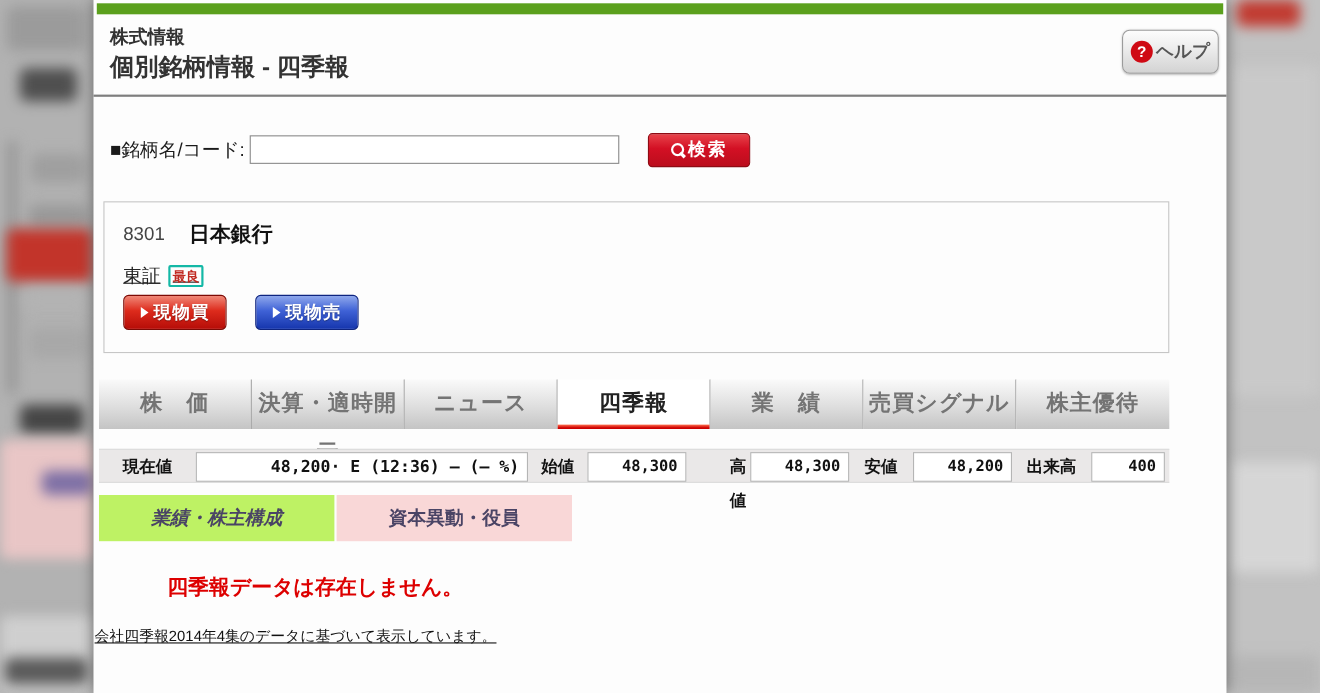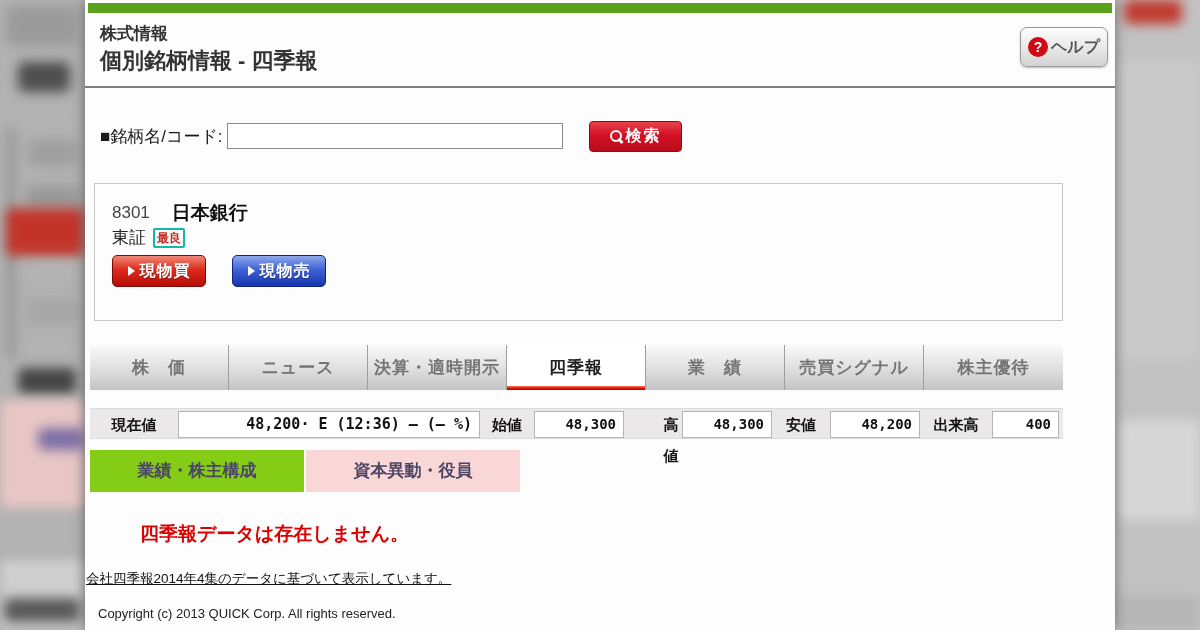--- a/index.html
+++ b/index.html
@@ -59,21 +59,21 @@
   .mag::after  { content:""; position:absolute; left:10px; top:9px; width:2.5px; height:6px; background:#fff; transform:rotate(-45deg); }
 
   
   .stock-box {
     position:absolute; left:9px; top:183px; width:969px; height:138px;
     border:1px solid #c6c6c6; background:#fdfdfd; padding:16px 0 0 17px;
   }
   .stock-line1 { display:flex; align-items:center; }
   .stock-code { font-size:17px; color:#444; }
   .stock-name { font-size:19px; font-weight:bold; color:#111; margin-left:22px; }
-  .stock-line2 { display:flex; align-items:center; }
+  .stock-line2 { margin-top:13px; display:flex; align-items:center;text-decoration:underline; }
   .stock-market { font-size:17px; color:#222; }
   .stock-badge {
     margin-left:7px; border:2px solid #14b8a6; border-radius:2px;
     color:#c12a22; font-size:12px; font-weight:bold; padding:0 2px; line-height:16px;
   }
   .stock-line3 { margin-top:6px; display:flex; gap:26px; }
   .trade-btn {
     display:inline-flex; align-items:center; justify-content:center;
     width:94px; height:32px; border-radius:5px; cursor:pointer;
     color:#fff; font-size:16px; font-weight:bold; letter-spacing:1px;
@@ -82,21 +82,21 @@
   .trade-btn.buy  { background:linear-gradient(180deg,#f08878 0%,#dd2b1c 45%,#b60d08 100%); border:1px solid #7c0a05; }
   .trade-btn.sell { background:linear-gradient(180deg,#8fa8ec 0%,#3f62d6 45%,#1636ad 100%); border:1px solid #0e2480; }
   .tri { width:0; height:0; border-left:7px solid #fff; border-top:5px solid transparent; border-bottom:5px solid transparent; margin-right:5px; }
 
   
   .tabs { position:absolute; left:5px; top:345px; width:973px; height:45px; display:flex; }
   .tab {
     flex:0 0 139px; position:relative; text-align:center; line-height:45px;
     background:linear-gradient(180deg,#fafafa 0%,#dedede 55%,#c4c4c4 100%);
     border-right:1px solid #9e9e9e; cursor:pointer;
-    font-size:17px; font-weight:bold; color:#747474; letter-spacing:1px;
+    font-size:20px; font-weight:bold; color:#747474; letter-spacing:1px;
   }
   .tab:last-child { border-right:none; }
   .tab.active { background:#fff; color:#222; }
   .tab.active::after {
     content:""; position:absolute; left:0; right:0; bottom:0; height:4px;
     background:linear-gradient(180deg,#ff7050 0%,#cd0000 75%);
   }
 
   
   .quote { position:absolute; left:5px; top:408px; width:973px; height:31px; display:flex; background:#eae8e8; border-top:1px solid #dcdcdc; border-bottom:1px solid #dcdcdc; }
@@ -112,24 +112,24 @@
   .w-l3 { width:58px;padding-left:36px; } .w-v3 { width:90px; }
   .w-l4 { width:58px; } .w-v4 { width:90px; }
   .w-l5 { width:72px; } .w-v5 { width:67px; }
 
   
   .subtabs { position:absolute; left:5px; top:450px; height:42px; display:flex; gap:2px; }
   .subtab {
     width:214px; text-align:center; line-height:42px; cursor:pointer;
     background:#f9d7d7; color:#4a4465; font-size:17px; font-weight:bold;
   }
-  .subtab.active { background:#84cc16; }
-
-  
-  .no-data { position:absolute; left:55px; top:521px; color:#dd0000; font-size:19px; font-weight:bold; }
+  .subtab.active { background:#bef264;font-style:italic; }
+
+  
+  .no-data { position:absolute; left:67px; top:521px; color:#dd0000; font-size:19px; font-weight:bold; }
   .note { position:absolute; left:1px; top:570px; font-size:13.5px; color:#111;text-decoration:underline; }
   .copyright { position:absolute; left:13px; top:606px; font-size:13px; color:#222; }
 </style>
 </head>
 <body>
 
 <div class="bg-strip bg-left">
   <div class="blob" style="left:6px; top:6px; width:72px; height:40px; background:#9b9b9b;"></div>
   <div class="blob" style="left:18px; top:62px; width:52px; height:30px; background:#4f4f4f;"></div>
   <div class="blob" style="left:8px; top:128px; width:6px; height:230px; background:#8a8a8a;"></div>
@@ -190,22 +190,22 @@
       </button>
       <button class="trade-btn sell">
         <span class="tri"></span>
         <span>現物売</span>
       </button>
     </div>
   </div>
 
   <div class="tabs">
     <div class="tab">株　価</div>
+    <div class="tab">決算・適時開示</div>
     <div class="tab">ニュース</div>
-    <div class="tab">決算・適時開示</div>
     <div class="tab active">四季報</div>
     <div class="tab">業　績</div>
     <div class="tab">売買シグナル</div>
     <div class="tab">株主優待</div>
   </div>
 
   <div class="quote">
     <div class="q-label w-l1">現在値</div>
     <div class="q-value w-v1">48,200· E (12:36) ― (― %)</div>
     <div class="q-label w-l2">始値</div>
@@ -218,14 +218,13 @@
     <div class="q-value w-v5">400</div>
   </div>
 
   <div class="subtabs">
     <div class="subtab active">業績・株主構成</div>
     <div class="subtab">資本異動・役員</div>
   </div>
 
   <div class="no-data">四季報データは存在しません。</div>
   <div class="note">会社四季報2014年4集のデータに基づいて表示しています。</div>
-  <div class="copyright">Copyright (c) 2013 QUICK Corp. All rights reserved.</div>
 </div>
 
 </body></html>

